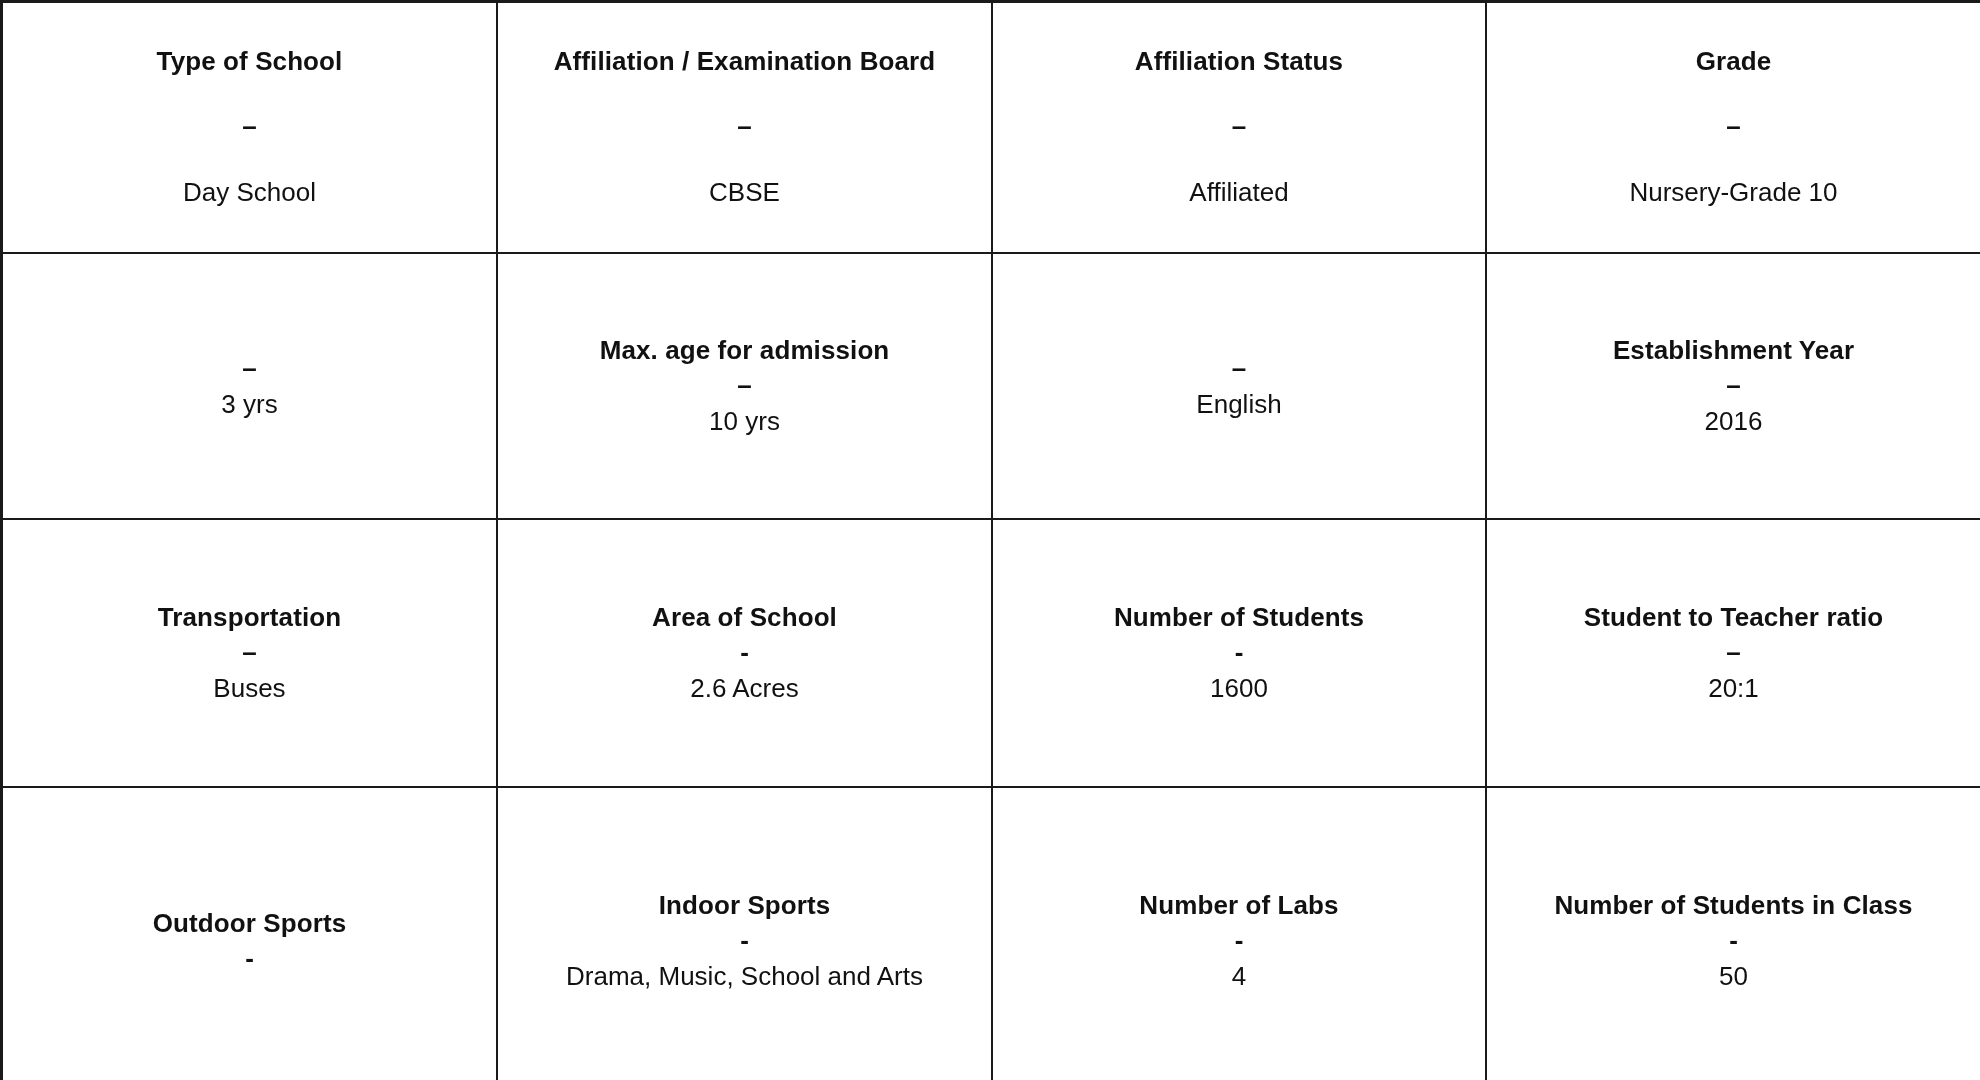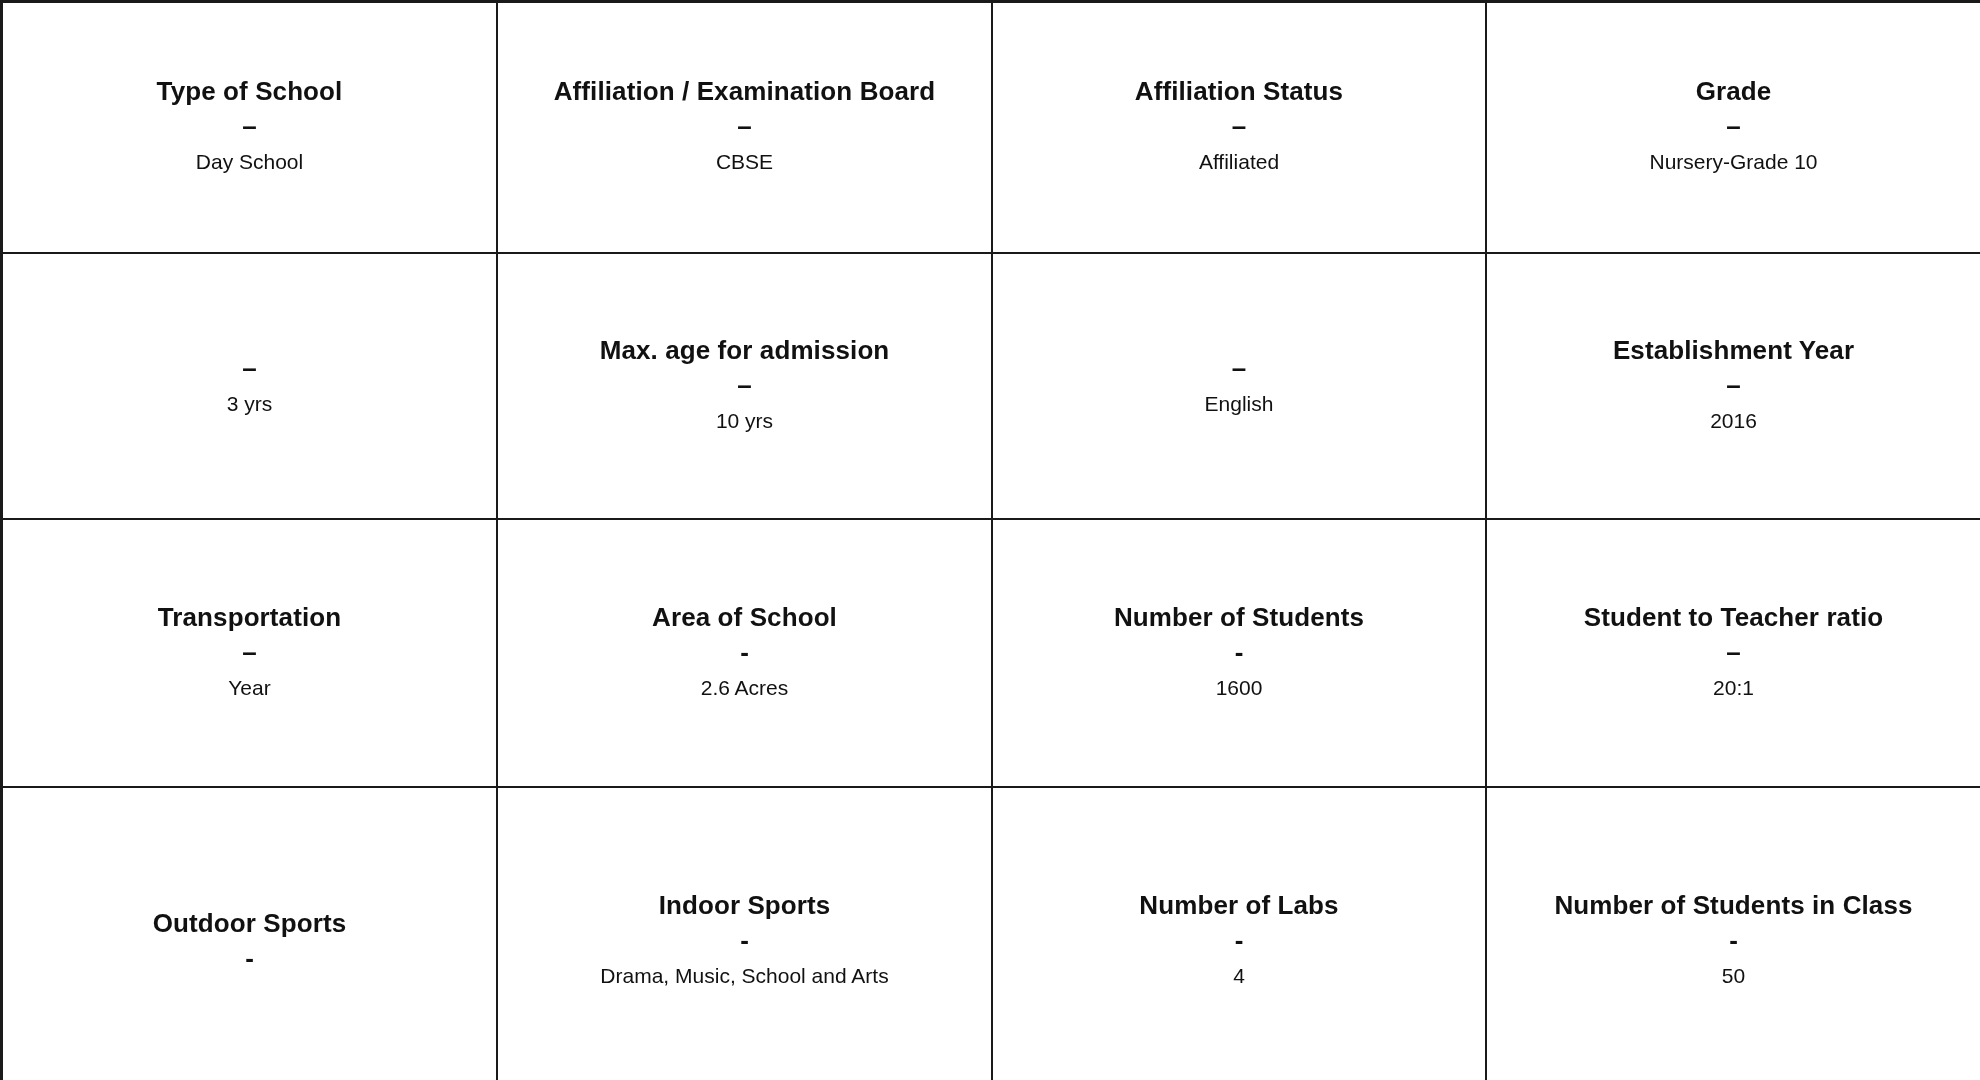--- a/index.html
+++ b/index.html
@@ -45,25 +45,25 @@
       font-size: 26px;
       line-height: 34px;
       letter-spacing: 0.1px;
     }
     .sep {
       font-size: 26px;
       line-height: 36px;
       font-weight: bold;
     }
     .value {
-      font-size: 21px;
+      font-size: 26px;
       line-height: 36px;
       font-weight: normal;
     }
-    .row1 { padding-bottom: 2px; }
+    .row1 { padding-bottom: 2px; gap: 30px; }
     .row4 { padding-top: 14px; }
   </style>
 </head>
 <body>
 
 <div class="grid">
 
   <div class="cell row1">
     <div class="label">Type of School</div>
     <div class="sep">–</div>
@@ -100,21 +100,21 @@
   </div>
   <div class="cell">
     <div class="label">Establishment Year</div>
     <div class="sep">–</div>
     <div class="value">2016</div>
   </div>
 
   <div class="cell">
     <div class="label">Transportation</div>
     <div class="sep">–</div>
-    <div class="value">Year</div>
+    <div class="value">Buses</div>
   </div>
   <div class="cell">
     <div class="label">Area of School</div>
     <div class="sep">-</div>
     <div class="value">2.6 Acres</div>
   </div>
   <div class="cell">
     <div class="label">Number of Students</div>
     <div class="sep">-</div>
     <div class="value">1600</div>

